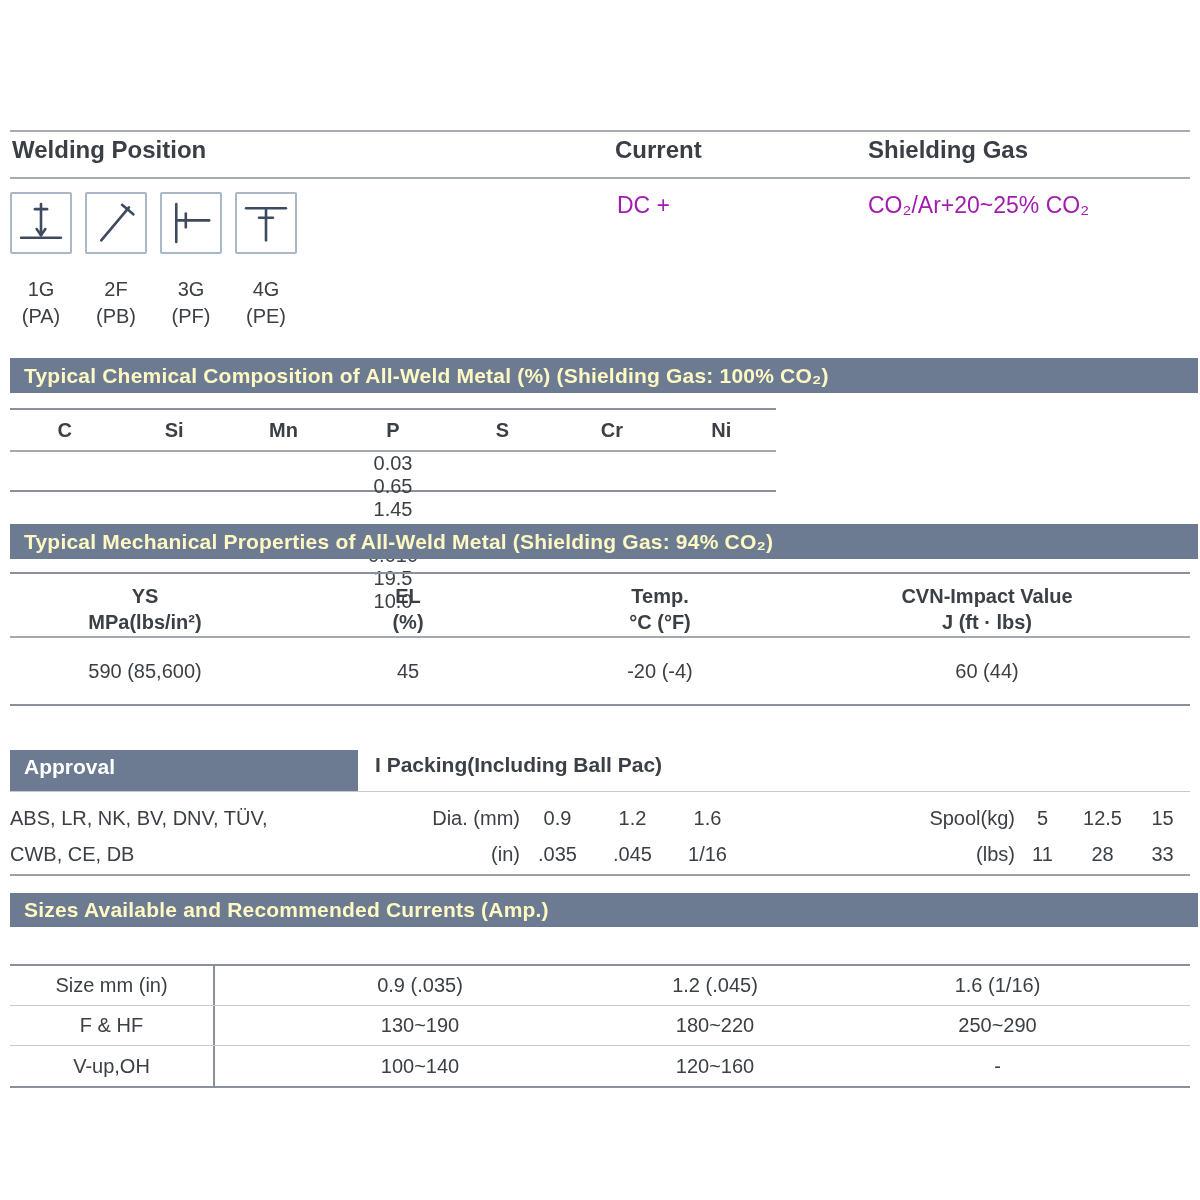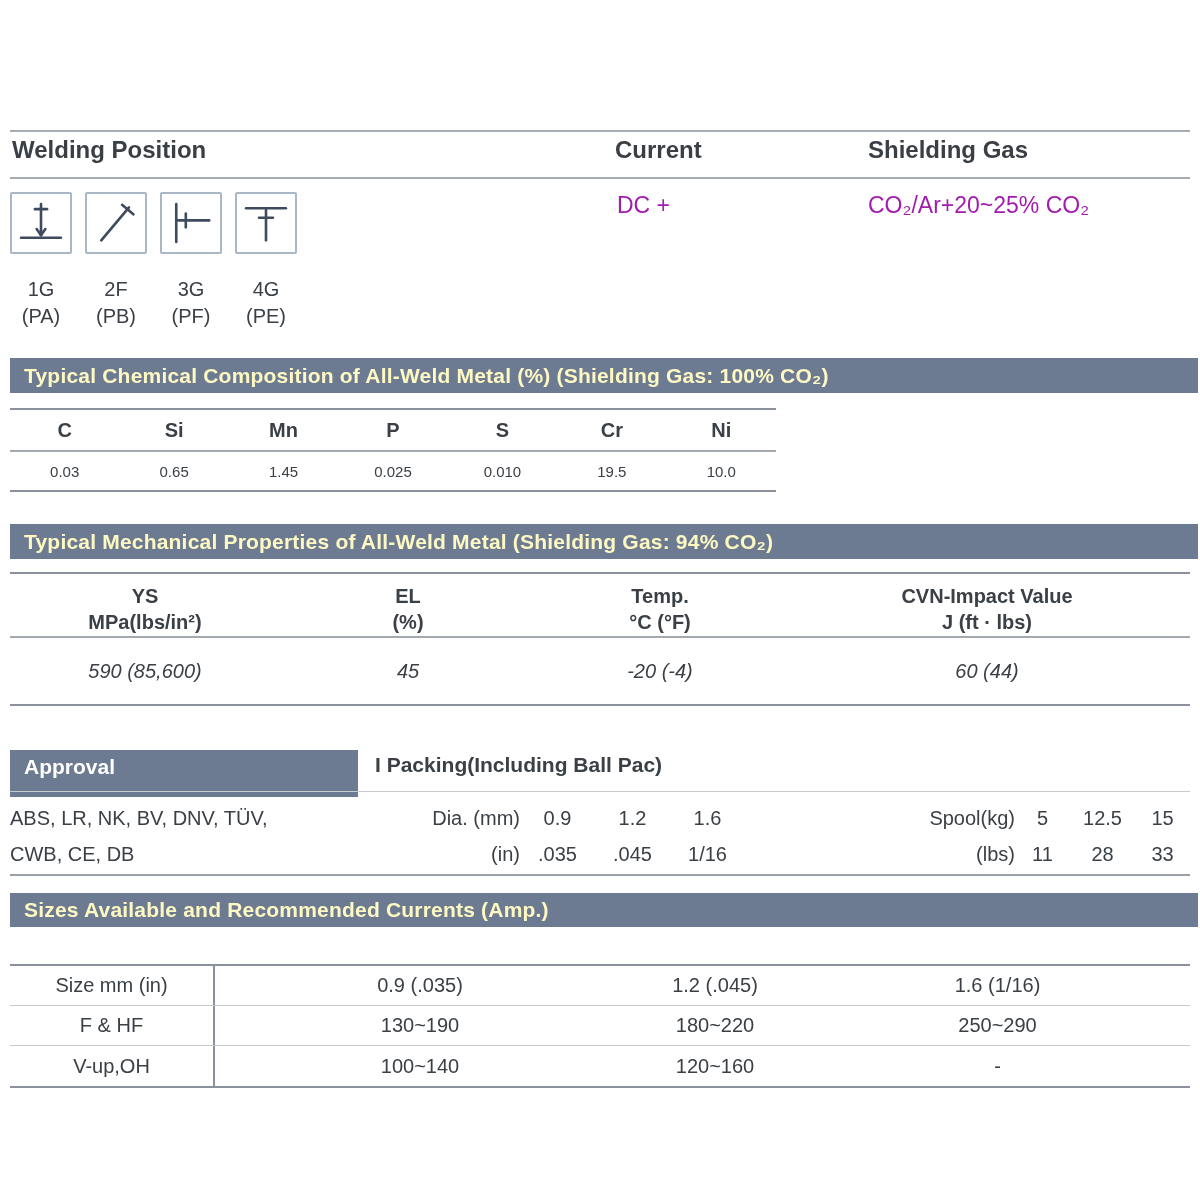--- a/index.html
+++ b/index.html
@@ -26,34 +26,34 @@
 
   .bar { position:absolute; left:10px; right:2px; height:35px; background:var(--header-bar,#6c7b91);
          color:#fef9c3; font-weight:bold; font-size:21px; line-height:35px; padding-left:14px;
          letter-spacing:0.2px; white-space:nowrap; }
 
   
   .chem-table { position:absolute; left:10px; top:408px; width:766px;
                 border-top:2px solid var(--rule-dark,#8b919a); border-bottom:2px solid var(--rule-dark,#8b919a); }
   .chem-head { display:flex; height:42px; align-items:center; border-bottom:2px solid #a3a9b1;
                font-weight:bold; font-size:20px; }
-  .chem-vals { display:flex; height:38px; align-items:center; font-size:15px; }
+  .chem-vals { display:flex; height:38px; align-items:center; font-size:20px;flex-direction:column; }
   .chem-cell { flex:1; text-align:center; }
 
   
   .mech-table { position:absolute; left:10px; right:10px; top:572px;
                 border-top:2px solid var(--rule-dark,#8b919a); border-bottom:2px solid var(--rule-dark,#8b919a); }
   .mech-head { display:flex; border-bottom:2px solid #a3a9b1; padding:9px 0 1px; }
   .mech-col { text-align:center; font-weight:bold; font-size:20px; line-height:26px; }
   .mech-vals { display:flex; height:66px; align-items:center; font-size:20px; }
-  .mech-vals .mech-col { font-weight:normal;font-style:italic; }
+  .mech-vals .mech-col { font-weight:normal; }
   .w1 { width:270px; } .w2 { width:256px; } .w3 { width:248px; } .w4 { flex:1; }
 
   
-  .approval-bar { position:absolute; left:10px; top:750px; width:348px; height:47px;
+  .approval-bar { position:absolute; left:10px; top:750px; width:348px; height:41px;
                   background:var(--header-bar,#6c7b91); color:#fff; font-weight:bold; font-size:21px;
                   line-height:33px; padding-left:14px; }
   .packing-title { position:absolute; left:375px; top:753px; font-weight:bold; font-size:21px; color:#3b4046; }
   .ap-grid { position:absolute; left:10px; right:10px; top:800px; font-size:20px; }
   .ap-row { display:flex; height:36px; align-items:center; }
   .ap-c0 { width:395px; } .ap-c1 { width:115px; text-align:right; }
   .ap-cv { width:75px; text-align:center; } .ap-sp { flex:1; }
   .ap-c6 { width:105px; text-align:right; }
   .ap-cs { width:55px; text-align:center; } .ap-cs2 { width:65px; text-align:center; }
 

